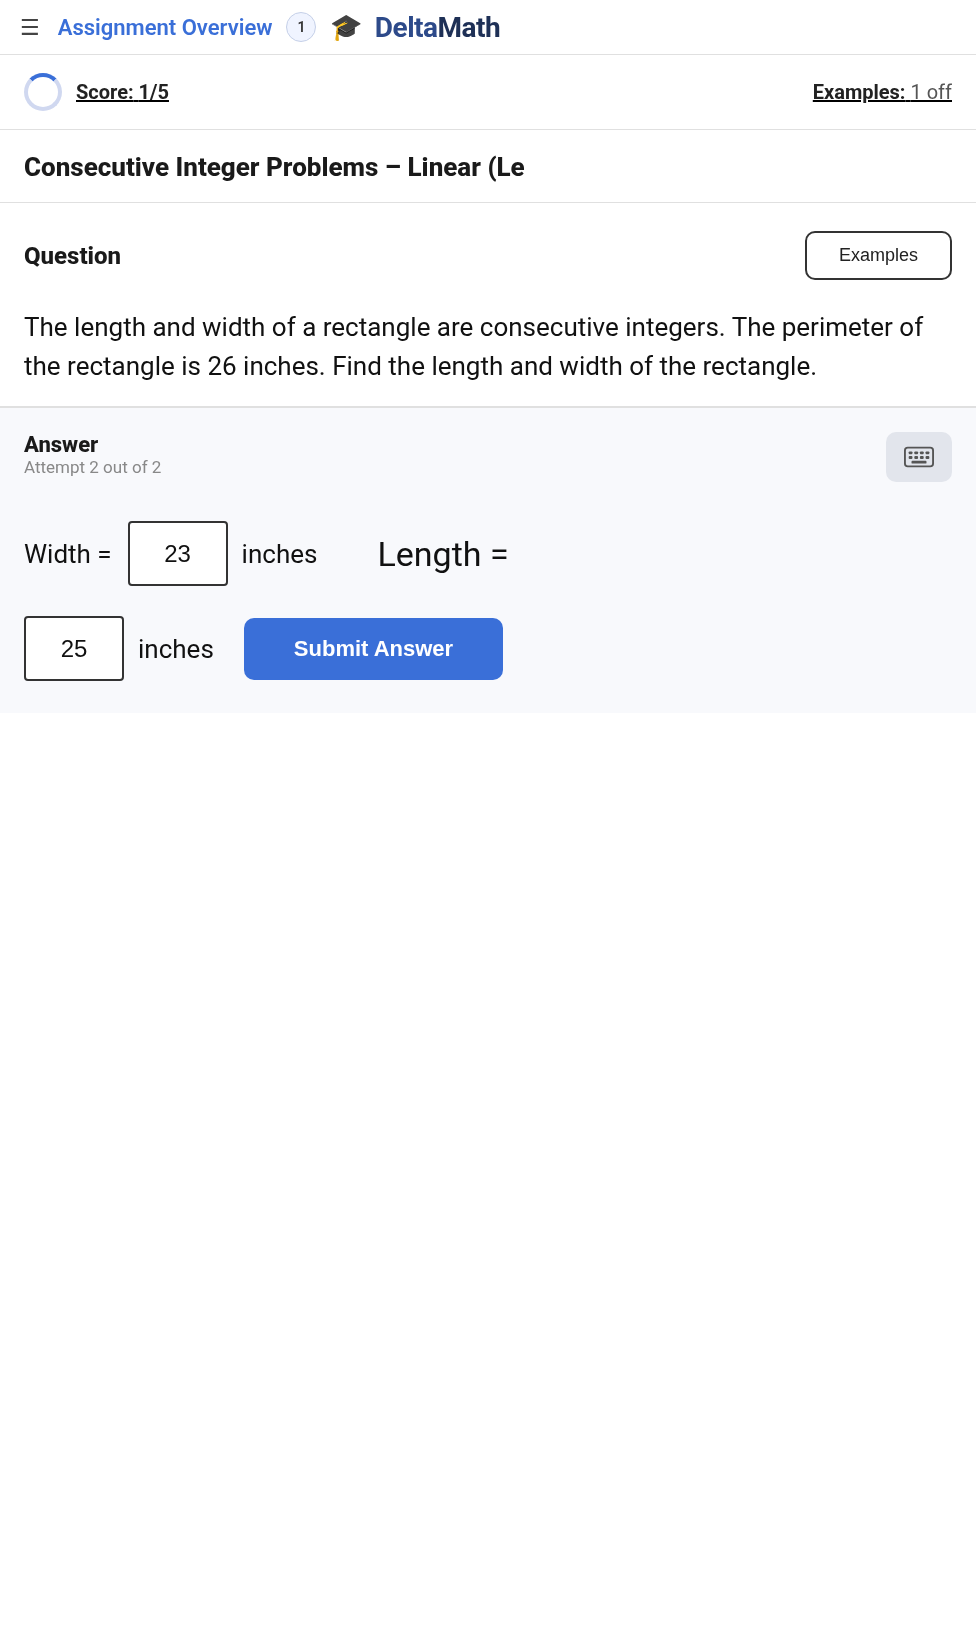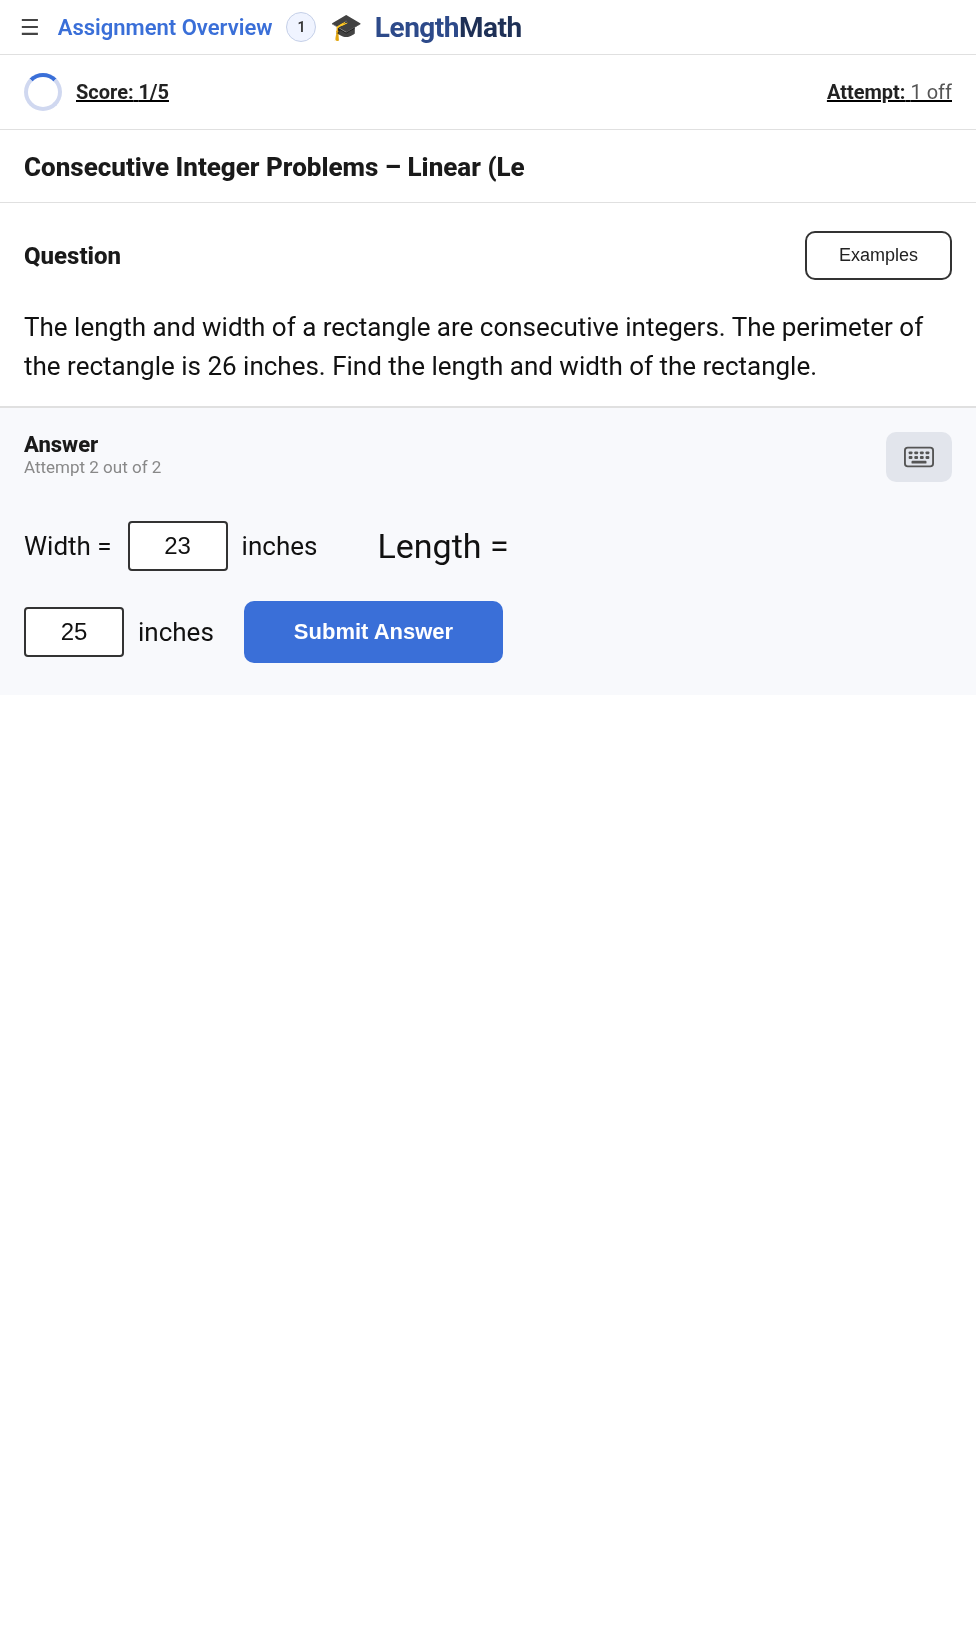--- a/index.html
+++ b/index.html
@@ -209,21 +209,21 @@
       font-size: 26px;
       color: #111;
       margin-right: 16px;
       white-space: nowrap;
     }
 
     .answer-input {
       border: 2px solid #333;
       border-radius: 4px;
       width: 100px;
-      height: 50px;
+      height: 65px;
       text-align: center;
       font-size: 24px;
       color: #111;
       background: #fff;
       margin-right: 14px;
     }
 
     .unit-label {
       font-size: 26px;
       color: #111;
@@ -267,34 +267,34 @@
   </style>
 </head>
 <body>
 
 <div class="header">
   <span class="hamburger-icon">☰</span>
   <span class="header-title">Assignment Overview</span>
   <div class="notification-badge">1</div>
   <span class="graduation-icon">🎓</span>
   <span class="brand-title">
-    <span class="delta">Length</span><span>Math</span>
+    <span class="delta">Delta</span><span>Math</span>
   </span>
 </div>
 
 <div class="score-bar">
   <div class="score-left">
     <div class="spinner-circle"></div>
     <span class="score-text">
       <span>Score:</span>
       <span>1/5</span>
     </span>
   </div>
   <div class="penalty-text">
-    <span>Attempt:</span>
+    <span>Examples:</span>
     <span class="penalty-value"> <span>1 off</span></span>
   </div>
 </div>
 
 <div class="section-title-bar">
   <div class="section-title">Consecutive Integer Problems – Linear (Le</div>
 </div>
 
 <div class="question-area">
   <div class="question-header">

